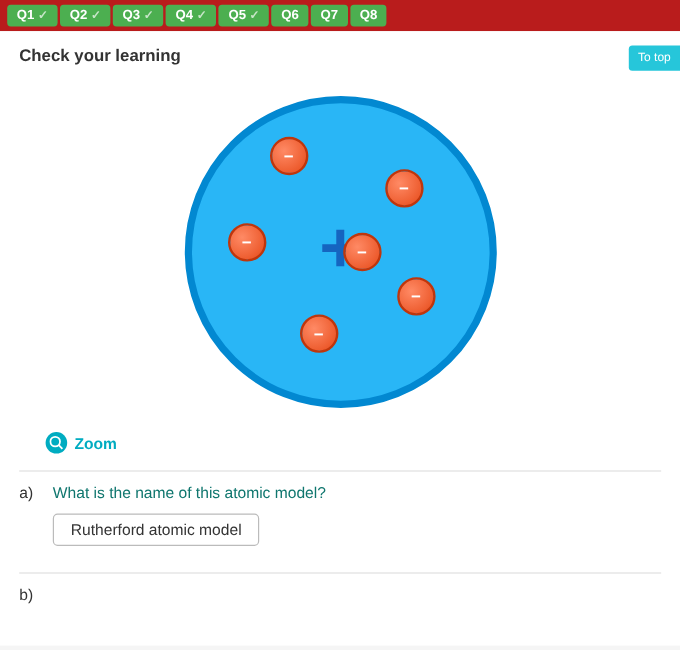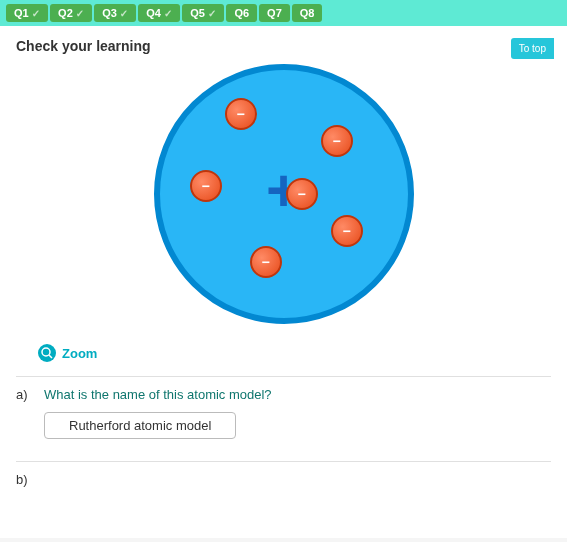--- a/index.html
+++ b/index.html
@@ -8,21 +8,21 @@
       height: 542px;
       background: #f5f5f5;
       font-family: Arial, sans-serif;
       overflow: hidden;
       position: relative;
     }
 
     
     .tab-bar {
       display: flex;
-      background: #5eead4;
+      background: #b91c1c;
       padding: 4px 6px;
       gap: 2px;
     }
     .tab-item {
       background: #4caf50;
       color: white;
       font-size: 11px;
       font-weight: bold;
       padding: 3px 8px;
       border-radius: 3px;
@@ -42,28 +42,28 @@
       padding: 12px 16px;
       position: relative;
       height: calc(542px - 30px);
       overflow-y: auto;
     }
 
     .section-title {
       font-size: 14px;
       font-weight: bold;
       color: #333;
-      margin-bottom: 0;
+      margin-bottom: 16px;
     }
 
     
     .to-top-btn {
       position: absolute;
       top: 12px;
-      right: 13px;
+      right: 0px;
       background: #26c6da;
       color: white;
       font-size: 10px;
       padding: 5px 8px;
       border-radius: 3px 0 0 3px;
       cursor: pointer;
       writing-mode: horizontal-tb;
     }
 
     
@@ -165,21 +165,21 @@
     }
     .question-text {
       font-size: 13px;
       color: #0f766e;
     }
 
     .answer-box {
       display: inline-block;
       border: 1.5px solid #bbb;
       border-radius: 4px;
-      padding: 5px 24px;
+      padding: 5px 14px;
       font-size: 13px;
       color: #333;
       margin-left: 28px;
       margin-bottom: 12px;
       background: white;
     }
 
     .divider {
       height: 1px;
       background: #e0e0e0;

